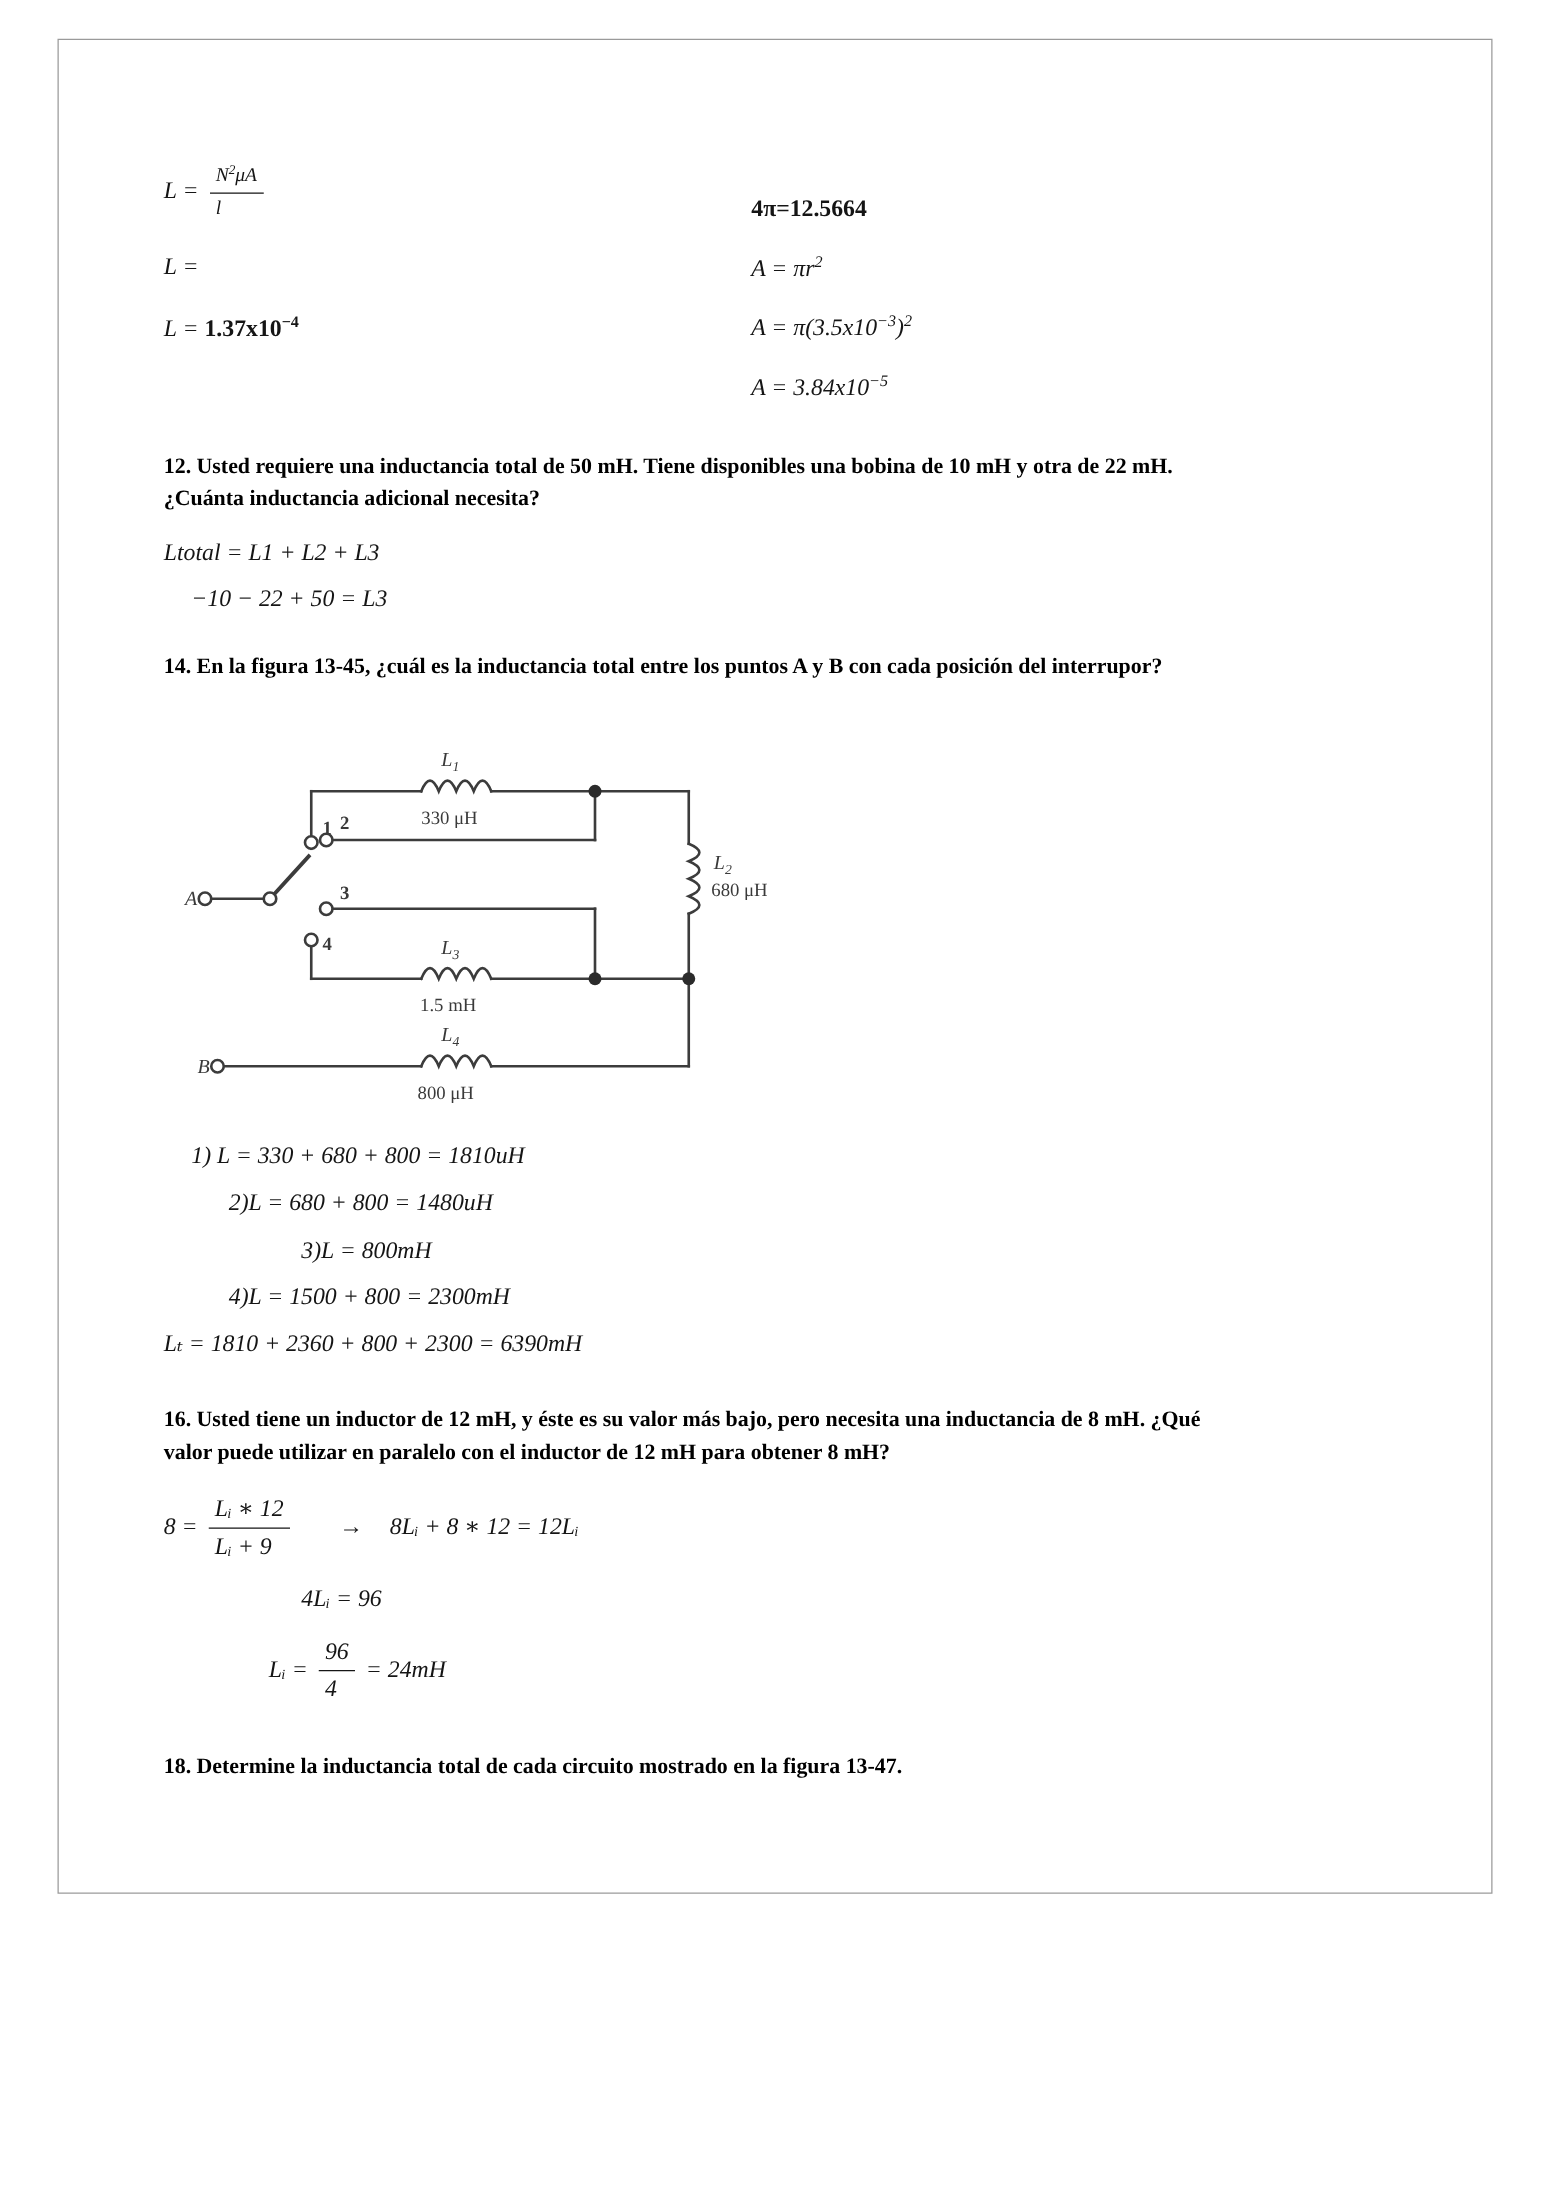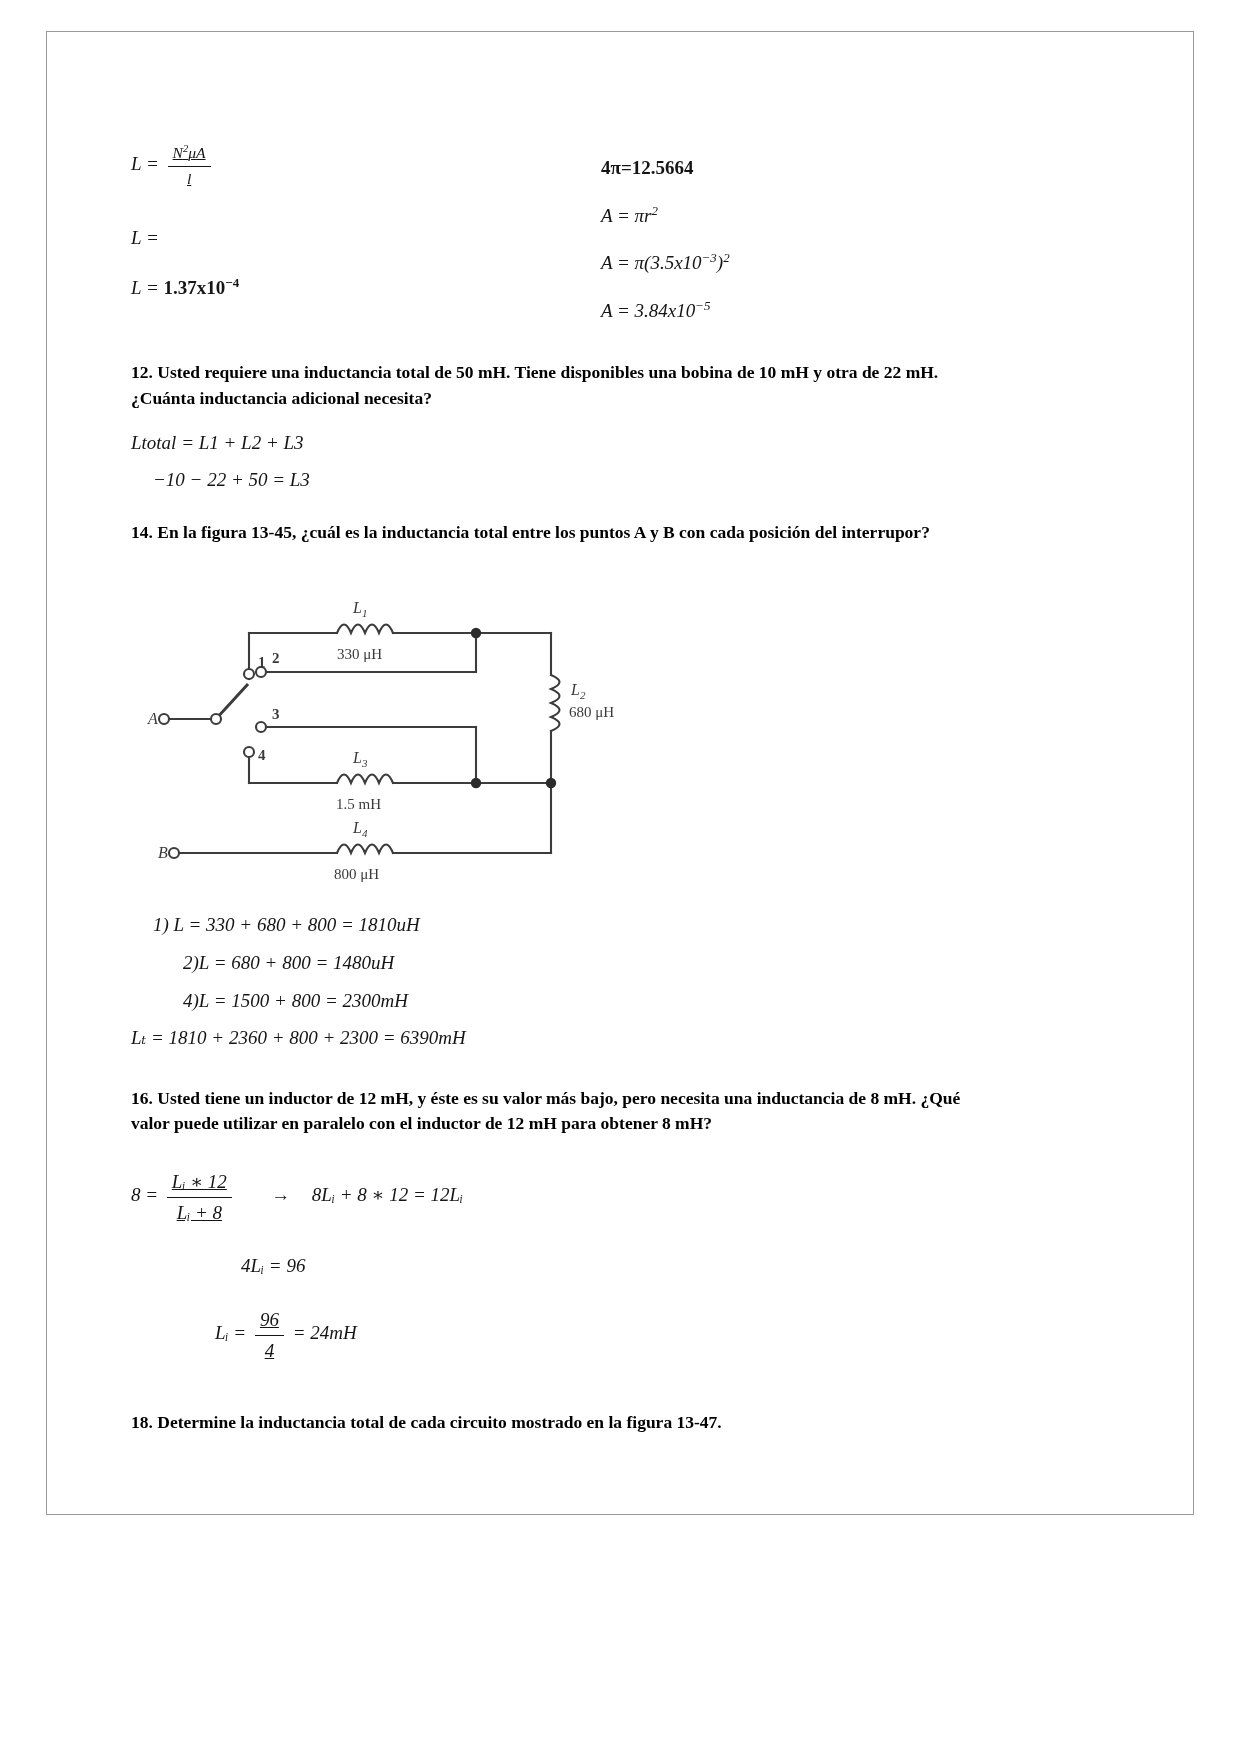--- a/index.html
+++ b/index.html
@@ -46,23 +46,22 @@
     line-height: 1.45;
     white-space: nowrap;
   }
   .math .up { font-style: normal; }
   .math b { font-weight: bold; font-style: normal;}
   sup { font-size: 0.68em; vertical-align: super; line-height: 0; }
 
   .frac {
     display: inline-block;
     vertical-align: middle;
-    text-align: center;
-    margin: 12px 4px;
-    text-decoration: underline;
+    text-align: left;
+    margin: 0 4px;
   }
   .frac .num {
     display: block;
     padding: 0 5px 1px 5px;
     border-bottom: 1.6px solid #151515;
   }
   .frac .den {
     display: block;
     padding: 1px 5px 0 5px;
   }
@@ -241,30 +240,31 @@
           <text x="205" y="238" font-size="15">1.5 mH</text>
 
           <text x="222" y="262" font-size="16" font-style="italic"><tspan>L</tspan><tspan font-size="11" dy="4">4</tspan></text>
           <text x="203" y="308" font-size="15">800 μH</text>
         </g>
       </svg>
     </div>
 
     <div class="math m-line ind1">1) L = 330 + 680 + 800 = 1810uH</div>
     <div class="math m-line ind2">2)L = 680 + 800 = 1480uH</div>
+    <div class="math m-line ind4">3)L = 800mH</div>
     <div class="math m-line ind2">4)L = 1500 + 800 = 2300mH</div>
     <div class="math m-line" style="padding-left:0;">Lₜ = 1810 + 2360 + 800 + 2300 = 6390mH</div>
 
     <div class="question" style="margin-top:34px;">16. Usted tiene un inductor de 12 mH, y éste es su valor más bajo, pero necesita una inductancia de 8 mH. ¿Qué valor puede utilizar en paralelo con el inductor de 12 mH para obtener 8 mH?</div>
 
     <div class="math m-line" style="margin-top:20px;">
       <span>8 =</span>
       <span class="frac">
         <span class="num">Lᵢ ∗ 12</span>
-        <span class="den">Lᵢ + 8</span>
+        <span class="den">Lᵢ + 9</span>
       </span>
       <span style="display:inline-block;width:26px;"></span>
       <span class="up">→</span>
       <span style="display:inline-block;width:12px;"></span>
       <span>8Lᵢ + 8 ∗ 12 = 12Lᵢ</span>
     </div>
 
     <div class="math m-line ind4" style="margin-top:14px;">4Lᵢ = 96</div>
 
     <div class="math m-line ind3" style="margin-top:14px;">

